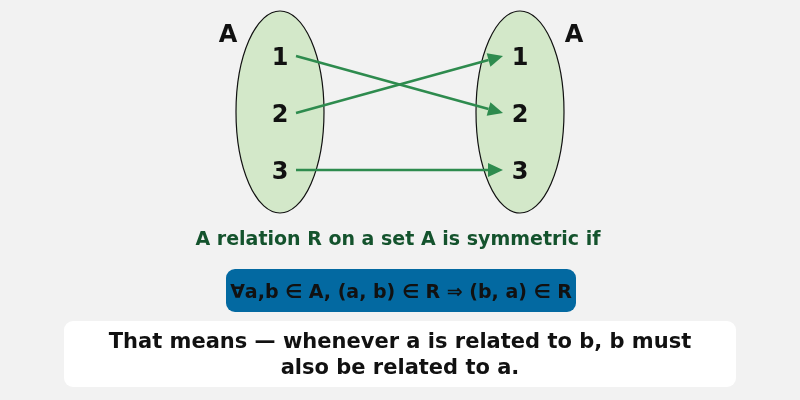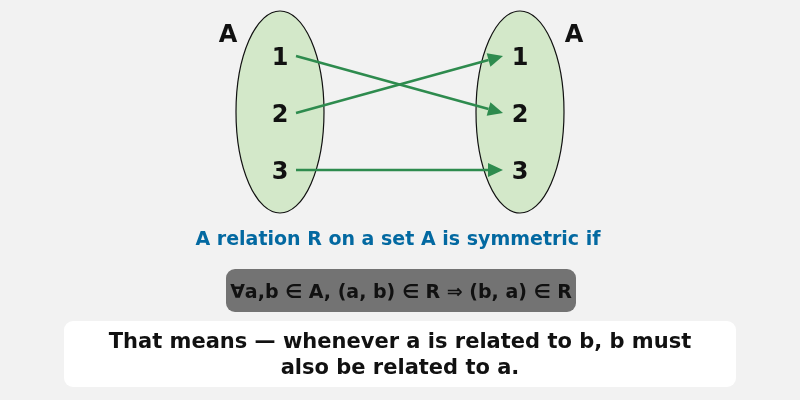--- a/index.html
+++ b/index.html
@@ -6,25 +6,25 @@
   body {
     width: 800px; height: 400px; background: #f2f2f2; position: relative; overflow: hidden;
     font-family: "DejaVu Sans", sans-serif; color: #111;
   }
   #diagram { position: absolute; left: 0; top: 0; }
   .set-label, .elem { font-family: "DejaVu Sans", sans-serif; font-weight: bold; fill: #111; }
   .set-label { font-size: 24px; }
   .elem { font-size: 24px; }
   .definition {
     position: absolute; left: 0; width: 796px; top: 227px; text-align: center;
-    font-size: 19px; font-weight: bold; color: #0369a1;
+    font-size: 19px; font-weight: bold; color: #14532d;
   }
   .formula-box {
     position: absolute; left: 226px; top: 269px; width: 350px; height: 43px;
-    background: #737373; border-radius: 9px; display: flex; align-items: center; justify-content: center;
+    background: #0369a1; border-radius: 9px; display: flex; align-items: center; justify-content: center;
     font-size: 19px; font-weight: bold; color: #111;
   }
   .meaning-box {
     position: absolute; left: 64px; top: 321px; width: 672px; height: 66px;
     background: #ffffff; border-radius: 9px; display: flex; align-items: center; justify-content: center;
     text-align: center; font-size: 21px; font-weight: bold; color: #111; line-height: 26px;
     padding: 0 40px; box-sizing: border-box;
   }
 </style>
 </head>

